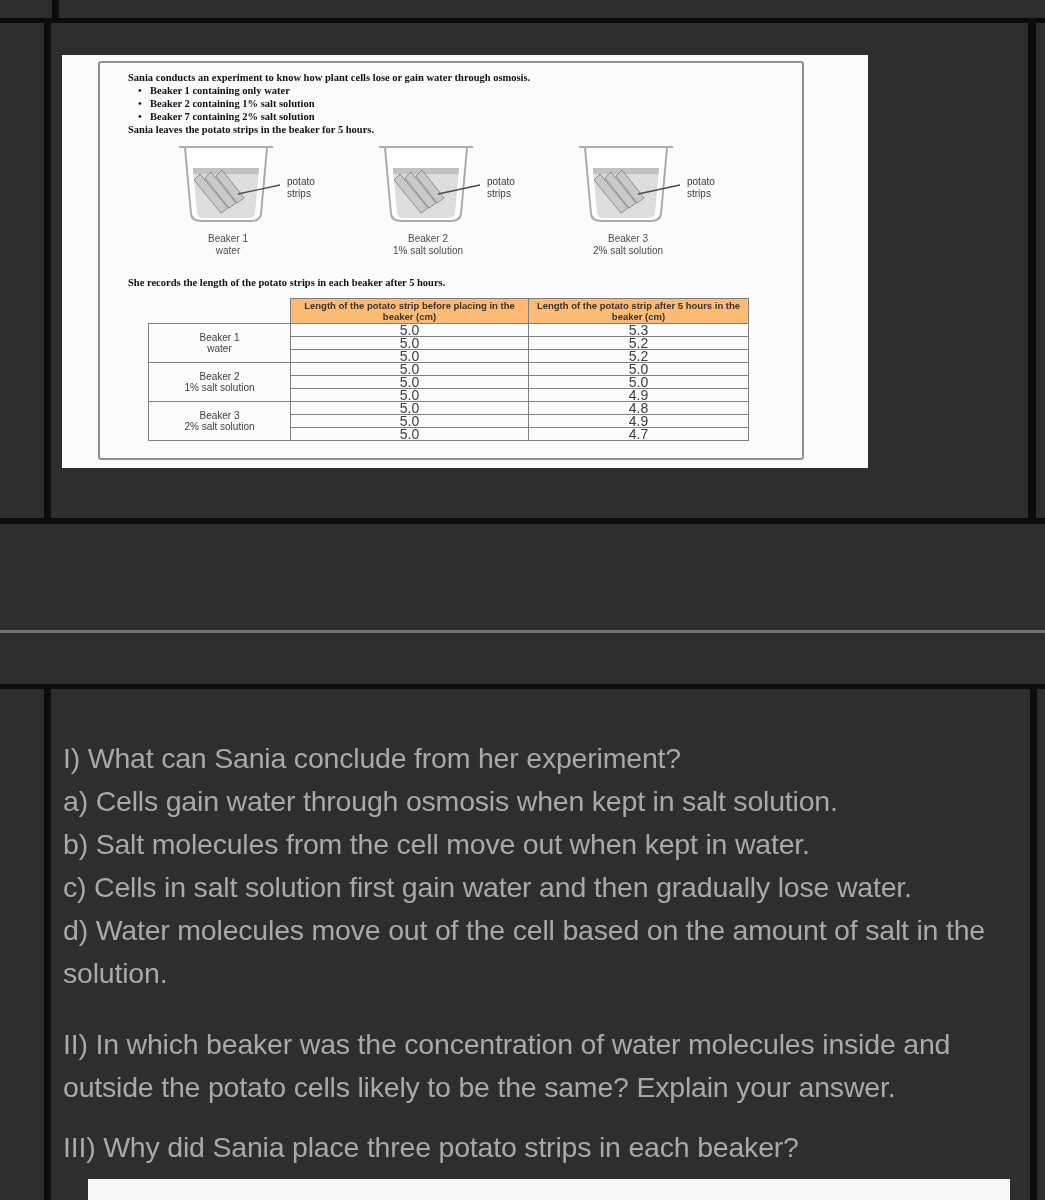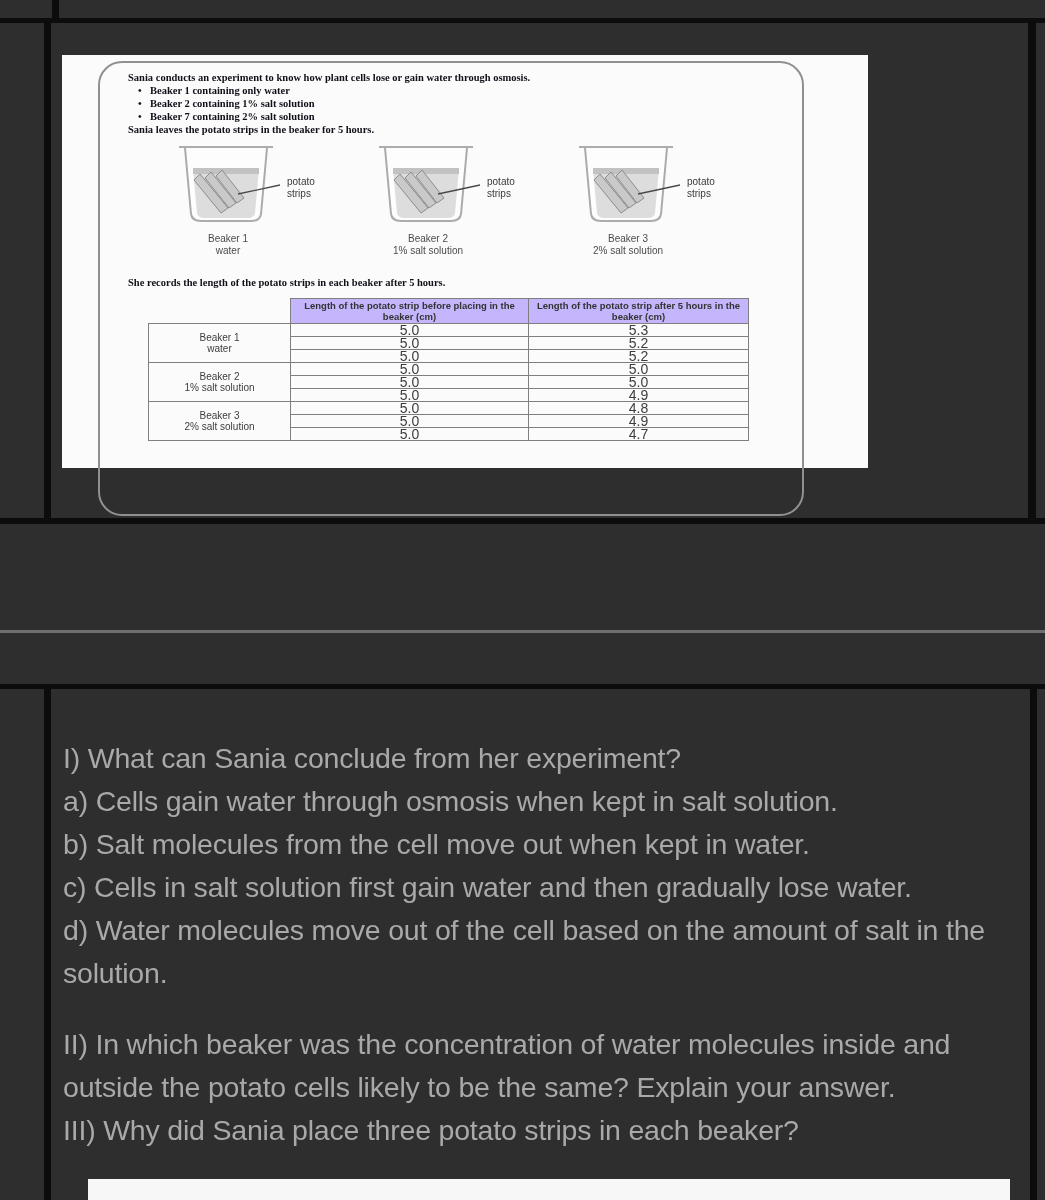--- a/index.html
+++ b/index.html
@@ -11,22 +11,22 @@
   }
   .line { position:absolute; background:#0c0c0c; }
   .line.gray { background:#6f6f6f; }
 
   
   .card {
     position:absolute; left:62px; top:55px; width:806px; height:413px;
     background:#fbfbfb;
   }
   .inner {
-    position:absolute; left:36px; top:6px; width:706px; height:455px;
-    border:2px solid #909090; border-radius:24px;
+    position:absolute; left:36px; top:6px; width:706px; height:399px;
+    border:2px solid #909090; border-radius:3px;
     padding:8px 14px 6px 28px; color:#10101a;
   }
   .intro { margin:0; font:bold 10.5px/13px "Liberation Serif", serif; }
   .bullet { display:flex; margin-left:10px; font:bold 10.5px/13px "Liberation Serif", serif; }
   .bullet .dot { width:12px; flex:0 0 12px; }
 
   .beaker-row { display:flex; margin-top:6px; padding-left:30px; }
   .beaker-unit { position:relative; width:200px; height:122px; }
   .beaker-unit svg { position:absolute; left:12px; top:0; }
   .callout {
@@ -37,38 +37,38 @@
     position:absolute; left:0; top:91px; width:140px; text-align:center;
     font:10px/12px "Liberation Sans", sans-serif; color:#4c4c4c;
   }
   .blabel span { display:block; }
 
   .records { margin:12px 0 4px 0; font:bold 10.5px/13px "Liberation Serif", serif; }
 
   table.results { border-collapse:collapse; margin:9px 0 0 20px; color:#3d3d3d; }
   .results th, .results td { border:1px solid #7f7f7f; }
   .results th {
-    background:#c4b5fd; color:#333; font-weight:bold;
+    background:#fdba74; color:#333; font-weight:bold;
     font-size:9.5px; line-height:11px; padding:1px 6px; text-align:center;
   }
   .results th.corner { border:none; background:transparent; }
   .results th.col-before { width:238px; }
   .results th.col-after  { width:220px; }
   .results td { font-size:14px; line-height:12px; height:12px; text-align:center; padding:0 4px; }
   .results td.lbl { width:142px; font-size:10px; line-height:11.5px; background:#fbfbfb; }
   .results td.lbl span { display:block; }
 
   
   .questions {
     position:absolute; left:63px; top:737px; width:954px;
     color:#a9a9a9; font-size:28.5px; line-height:43px; letter-spacing:-0.2px;
   }
   .questions p { margin:0; }
   .questions p.sp-lg { margin-top:28px; }
-  .questions p.sp-md { }
+  .questions p.sp-md { margin-top:17px; }
 
   .bottom-strip {
     position:absolute; left:88px; top:1179px; width:922px; height:21px;
     background:#f7f7f7;
   }
 </style>
 </head>
 <body>
 
 <div class="line" style="left:52px; top:0; width:7px; height:18px;"></div>

